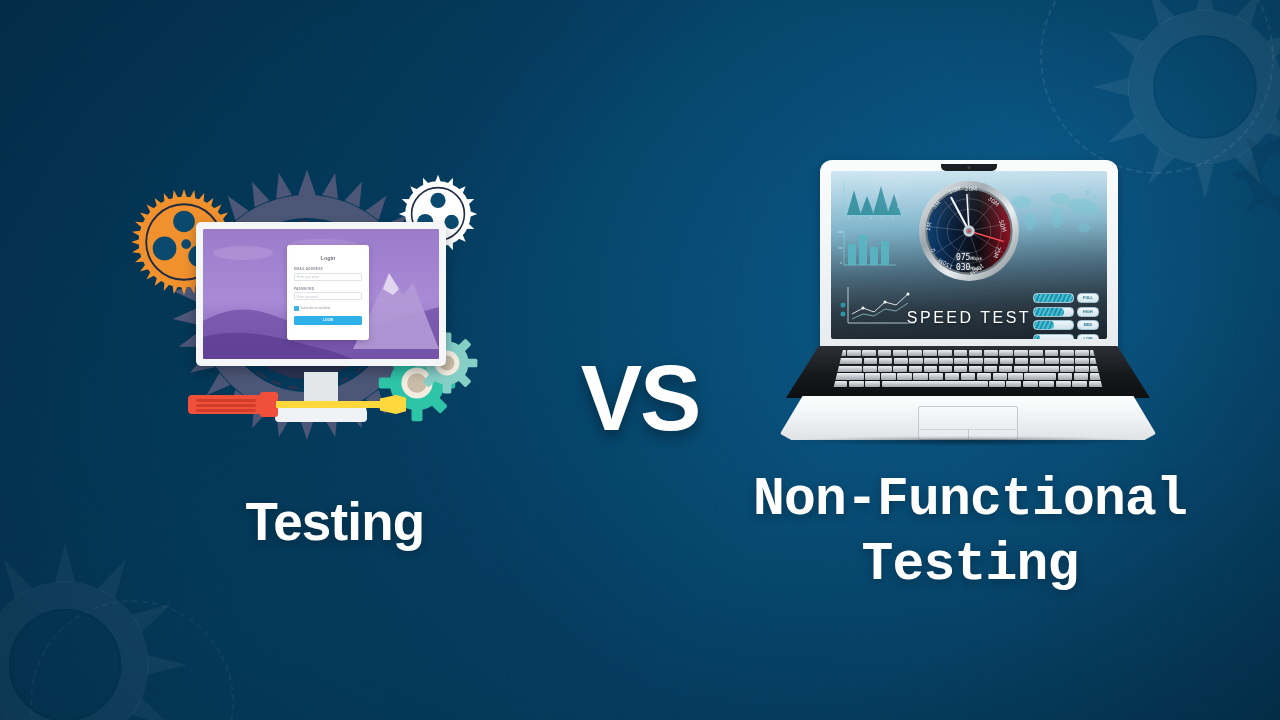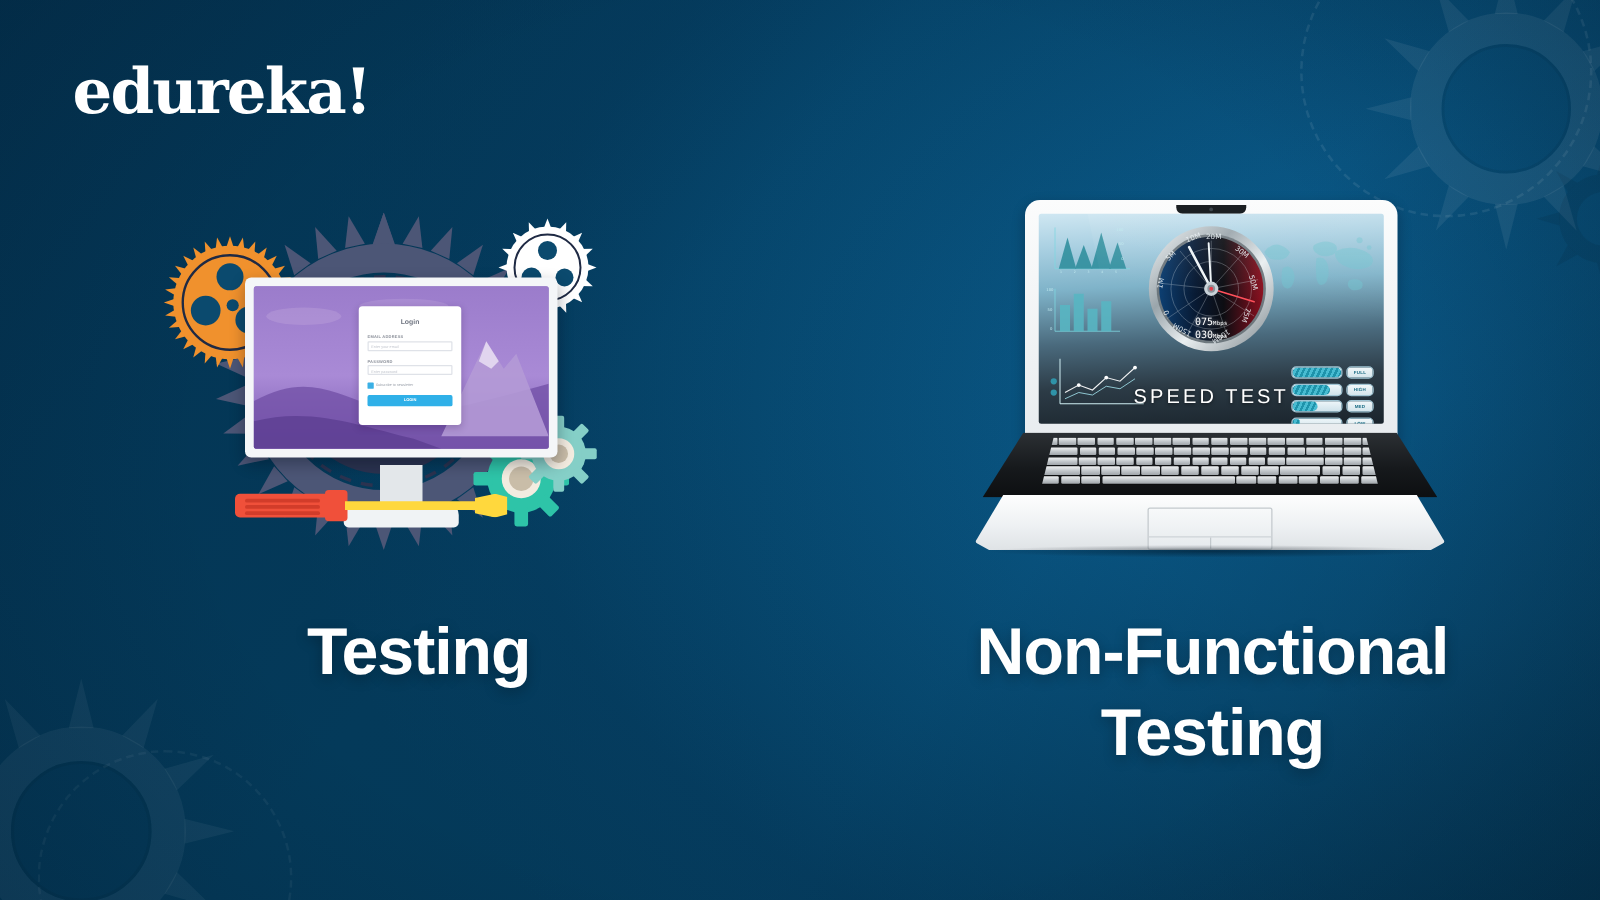--- a/index.html
+++ b/index.html
@@ -32,21 +32,21 @@
   .vs{position:absolute;left:566px;top:352px;width:148px;text-align:center;
     color:#ffffff;font-size:92px;font-weight:700;line-height:1;
     font-family:"Liberation Sans", sans-serif;letter-spacing:-2px;
     text-shadow:0 6px 14px rgba(0,0,0,.38);}
 
   
   .caption{position:absolute;text-align:center;color:#ffffff;
     font-size:53px;font-weight:700;line-height:1.22;letter-spacing:-.8px;
     text-shadow:0 3px 10px rgba(0,0,0,.28);}
   #cap-left{left:80px;top:490px;width:510px;}
-  #cap-right{left:700px;top:490px;width:540px;}
+  #cap-right{left:700px;top:468px;width:540px;font-family:Liberation Mono, monospace;}
   .caption .l2{display:block;}
 
   
   #left-art{position:absolute;left:130px;top:160px;width:380px;height:310px;}
 
   .ring-gear{position:absolute;left:42px;top:10px;}
   .orange-gear{position:absolute;left:0px;top:28px;}
   .white-gear{position:absolute;left:268px;top:14px;}
   .teal-gear-a{position:absolute;left:248px;top:184px;}
   .teal-gear-b{position:absolute;left:286px;top:172px;}
@@ -232,21 +232,20 @@
       </g>
       <circle cx="100" cy="100" r="52" fill="none" stroke="rgba(0,0,0,.14)" stroke-width="26"></circle>
     </svg>
   </div>
 
   <div class="dotcircle" style="left:1040px;top:-60px;width:230px;height:230px;"></div>
   <div class="dotcircle" style="left:30px;top:600px;width:200px;height:200px;opacity:.6;"></div>
 
   <div class="bg-vig"></div>
 
-  <div class="logo">edureka!</div>
 
   <div id="left-art">
 
     <div class="ring-gear">
       <svg width="270" height="270" viewBox="0 0 200 200">
         <g fill="#4c5676">
           <g>
             <path d="M100 0 L107 20 L93 20 Z"></path>
           </g>
         </g>
@@ -623,20 +622,21 @@
         <div class="dr-handle-stripe" style="left:8px;width:60px;top:4px;"></div>
         <div class="dr-handle-stripe" style="left:8px;width:60px;top:9px;"></div>
         <div class="dr-handle-stripe" style="left:8px;width:60px;top:14px;"></div>
       </div>
       <div class="dr-collar"></div>
       <div class="dr-shaft"></div>
       <div class="dr-tip"></div>
     </div>
   </div>
 
+  <div class="vs">VS</div>
 
   <div id="right-art">
 
     <div class="lid">
       <div class="lid-cam">
         <div class="lid-cam-dot"></div>
       </div>
 
       <div class="lcd">
 

